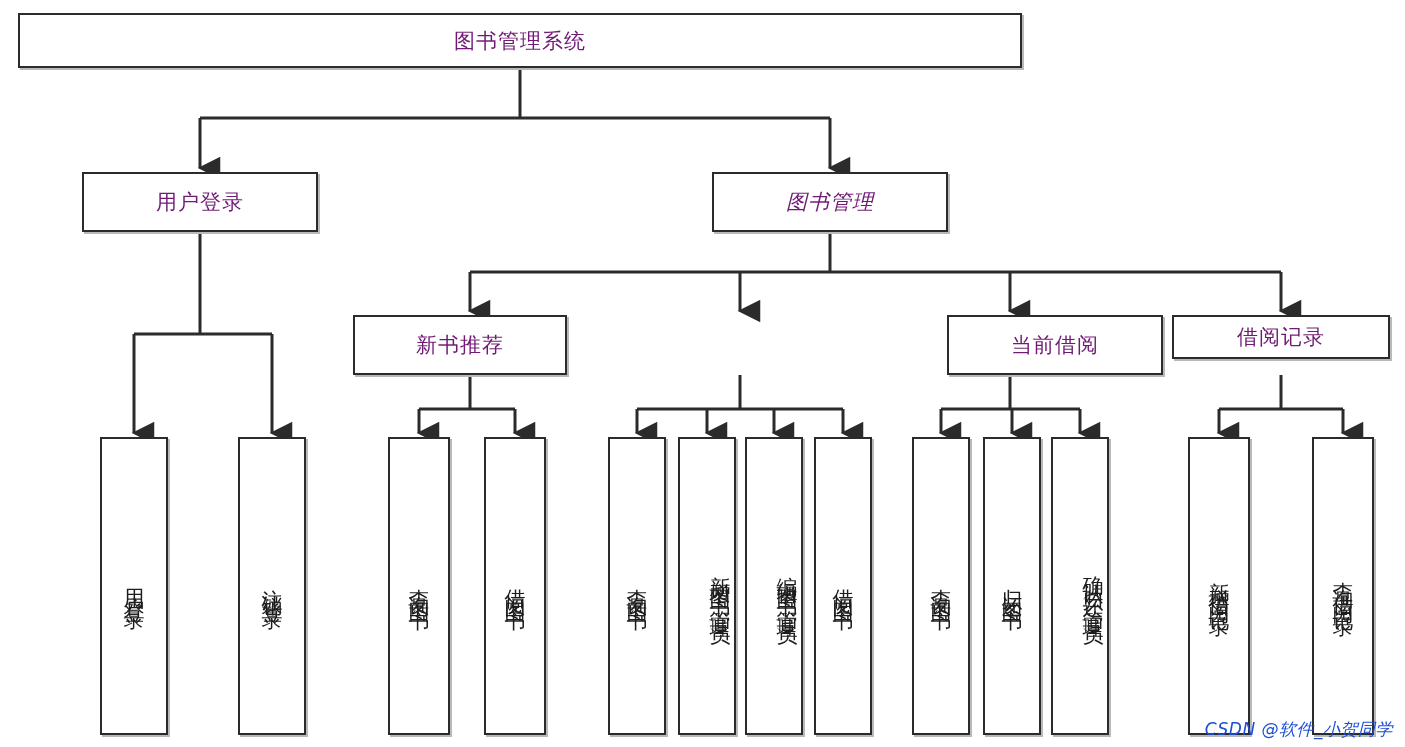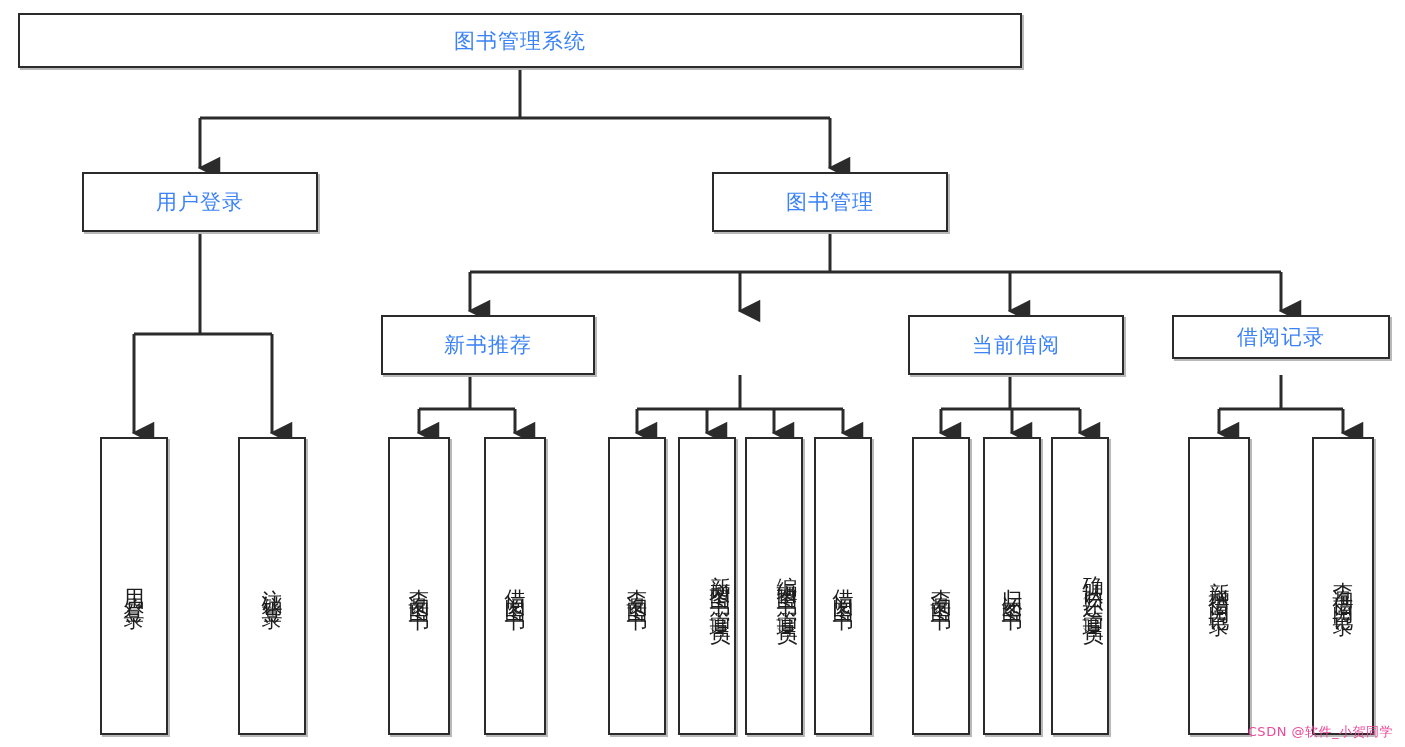--- a/index.html
+++ b/index.html
@@ -31,21 +31,21 @@
   .node-label-h {
     position: absolute;
     left: 0;
     top: 0;
     width: 100%;
     height: 100%;
     display: flex;
     align-items: center;
     justify-content: center;
     font-size: 21px;
-    color: #3b82f6;
+    color: #701a75;
     letter-spacing: 1px;
     white-space: nowrap;
   }
   .node-label-v {
     position: absolute;
     left: 0;
     top: 0;
     width: 100%;
     height: 100%;
     display: flex;
@@ -69,24 +69,25 @@
     left: 0;
     top: 0;
     width: 1405px;
     height: 747px;
     pointer-events: none;
   }
   #watermark {
     position: absolute;
     right: 12px;
     bottom: 6px;
-    font-size: 13px;
-    color: #ec4899;
+    font-size: 17px;
+    color: #1d4ed8;
     letter-spacing: 0.5px;
     white-space: nowrap;
+    font-style: italic;
   }
 </style>
 </head>
 <body>
 
 <div id="diagram-root">
 
   <svg id="connectors" viewBox="0 0 1405 747" width="1405" height="747">
     <defs>
       <marker id="arrowhead" viewBox="0 0 12 12" refX="6" refY="10" markerWidth="9" markerHeight="9" orient="auto-start-reverse">
@@ -138,28 +139,28 @@
     </g>
   </svg>
 
   <div class="node-box" style="left:18px; top:13px; width:1004px; height:55px;">
     <span class="node-label-h">图书管理系统</span>
   </div>
 
   <div class="node-box" style="left:82px; top:172px; width:236px; height:60px;">
     <span class="node-label-h">用户登录</span>
   </div>
-  <div class="node-box" style="left:712px; top:172px; width:236px; height:60px;">
+  <div class="node-box" style="left:712px; top:172px; width:236px; height:60px;font-style:italic;">
     <span class="node-label-h">图书管理</span>
   </div>
 
-  <div class="node-box" style="left:381px; top:315px; width:214px; height:60px;">
+  <div class="node-box" style="left:353px; top:315px; width:214px; height:60px;">
     <span class="node-label-h">新书推荐</span>
   </div>
-  <div class="node-box" style="left:908px; top:315px; width:216px; height:60px;">
+  <div class="node-box" style="left:947px; top:315px; width:216px; height:60px;">
     <span class="node-label-h">当前借阅</span>
   </div>
   <div class="node-box" style="left:1172px; top:315px; width:218px; height:44px;">
     <span class="node-label-h">借阅记录</span>
   </div>
 
   <div class="node-box" style="left:100px; top:437px; width:68px; height:298px;">
     <span class="node-label-v centered">用户登录</span>
   </div>
   <div class="node-box" style="left:238px; top:437px; width:68px; height:298px;">

